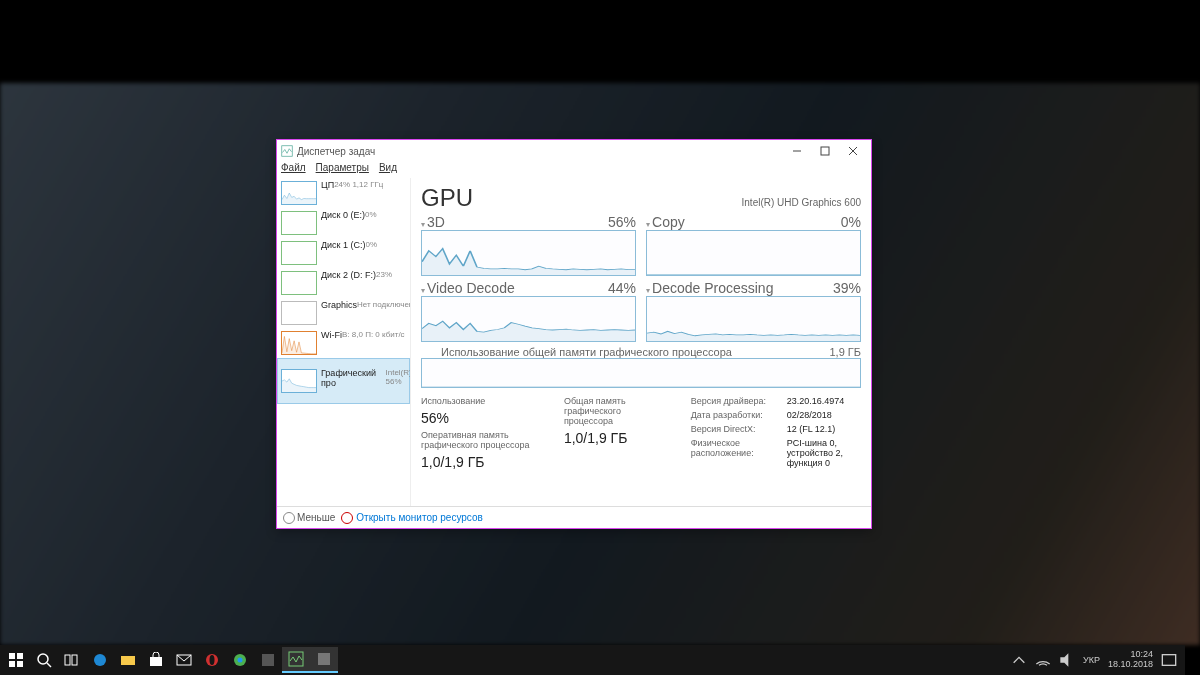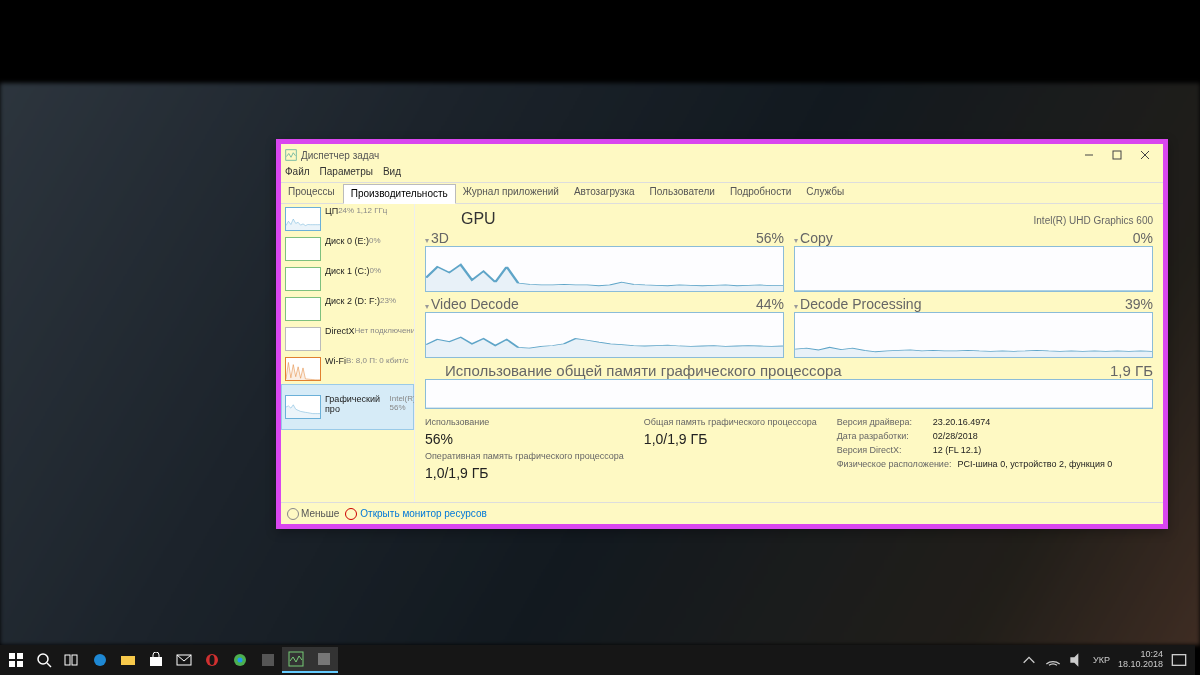--- a/index.html
+++ b/index.html
@@ -1,62 +1,62 @@
 <!DOCTYPE html>
 <html><head>
 <meta charset="utf-8">
 <style>
   * { margin: 0; padding: 0; box-sizing: border-box; font-family: "Segoe UI", Tahoma, sans-serif; }
   body { width: 1200px; height: 675px; background: #000; overflow: hidden; position: relative; }
   .desktop { position: absolute; top: 83px; left: 0; right: 0; bottom: 30px; background: linear-gradient(120deg,#4a5866 0%,#2e3a47 30%,#1e2a34 55%,#37322a 85%,#684a3a 100%); filter: blur(2px) brightness(.6); }
-  .window { position: absolute; left: 276px; top: 139px; width: 892px; height: 390px; background: #fef9c3; border: 5px solid #d946ef; box-shadow: 0 3px 10px rgba(0,0,0,.3); display: flex; flex-direction: column; }
+  .window { position: absolute; left: 276px; top: 139px; width: 596px; height: 390px; background: #ffffff; border: 1px solid #d946ef; box-shadow: 0 3px 10px rgba(0,0,0,.3); display: flex; flex-direction: column; }
   .titlebar { height: 22px; display: flex; align-items: center; padding: 0 4px; }
   .titlebar .app-icon { width: 12px; height: 12px; margin-right: 4px; }
   .titlebar .title { font-size: 10px; color: #555; flex: 1; }
   .titlebar .win-btn { width: 28px; height: 18px; display: flex; align-items: center; justify-content: center; }
   .titlebar .win-btn svg { stroke: #444; fill: none; }
   .menubar { height: 16px; display: flex; padding: 0 4px; gap: 10px; font-size: 10px; color: #333; }
-  .menubar span { cursor: default; }
+  .menubar span { cursor: default; text-decoration: underline; }
   .tabs { height: 22px; border-top: 1px solid #ddd; border-bottom: 1px solid #ddd; display: flex; font-size: 10px; color: #555; }
   .tabs .tab { padding: 3px 7px; cursor: default; border-right: 1px solid transparent; }
   .tabs .tab.selected { background: #fff; border: 1px solid #bbb; border-bottom: 1px solid #fff; position: relative; top: 1px; color: #000; }
   .body { flex: 1; display: flex; min-height: 0; }
   .sidebar { width: 134px; border-right: 1px solid #eee; overflow: hidden; }
   .side-item { display: flex; padding: 3px 4px; gap: 4px; cursor: default; }
   .side-item.selected { background: #d6ebf7; border: 1px solid #9acae8; padding: 10px 3px; }
   .side-thumb { width: 36px; height: 24px; border: 1px solid #999; background: #fff; flex-shrink: 0; position: relative; overflow: hidden; }
   .side-thumb svg { width: 100%; height: 100%; display: block; }
   .side-labels { display: flex; flex-direction: row; justify-content: center; font-size: 9px; line-height: 1.1; }
   .side-labels .l1 { color: #222; }
   .side-labels .l2 { color: #888; font-size: 8px; white-space: nowrap; overflow: hidden; }
   .main { flex: 1; padding: 6px 10px; display: flex; flex-direction: column; min-height: 0; }
   .main-head { display: flex; justify-content: space-between; align-items: baseline; }
-  .main-head h1 { font-size: 16px; font-weight: 400; color: #333; margin-left: 36px; }
+  .main-head h1 { font-size: 24px; font-weight: 400; color: #333; }
   .main-head .dev { font-size: 10px; color: #666; }
   .charts-grid { display: grid; grid-template-columns: 1fr 1fr; gap: 4px 10px; margin-top: 2px; }
   .chart-cell { display: flex; flex-direction: column; }
   .chart-label { display: flex; justify-content: space-between; font-size: 14px; color: #666; }
   .chart-label .dd::before { content: "▾"; font-size: 8px; margin-right: 2px; color: #999; }
   .chart-box { height: 46px; border: 1px solid #8bbcd8; background: #fdfdff; position: relative; }
   .chart-box.full { height: 30px; }
   .chart-box svg { width: 100%; height: 100%; display: block; }
   .shared { margin-top: 4px; }
-  .shared .chart-label { font-size: 15px; padding-left: 20px; }
+  .shared .chart-label { font-size: 11px; padding-left: 20px; }
   .stats { display: flex; margin-top: 8px; gap: 20px; font-size: 9px; color: #666; }
   .stats .col { display: flex; flex-direction: column; gap: 4px; }
   .stats .big { font-size: 14px; color: #222; }
   .stats .pair { display: flex; gap: 6px; }
   .stats .pair .k { min-width: 90px; }
   .stats .pair .v { color: #222; }
   .footer { height: 22px; border-top: 1px solid #ddd; display: flex; align-items: center; padding: 0 6px; gap: 6px; font-size: 10px; }
   .footer .less { color: #555; display: flex; align-items: center; gap: 2px; }
   .footer .less::before { content: ""; width: 10px; height: 10px; border: 1px solid #888; border-radius: 50%; display: inline-block; }
   .footer .link { color: #0078d7; display: flex; align-items: center; gap: 3px; }
   .footer .link::before { content: ""; width: 10px; height: 10px; border: 1px solid #c00; border-radius: 50%; }
-  .taskbar { position: absolute; left: 0; right: 5px; bottom: 0; height: 30px; background: #161616; display: flex; align-items: center; padding: 0 2px; }
+  .taskbar { position: absolute; left: 0; right: 15px; bottom: 0; height: 30px; background: #161616; display: flex; align-items: center; padding: 0 2px; }
   .taskbar .tb-btn { width: 28px; height: 26px; display: flex; align-items: center; justify-content: center; }
   .taskbar .tb-btn.active { background: #333; border-bottom: 2px solid #6cf; }
   .taskbar svg { width: 16px; height: 16px; }
   .taskbar .spacer { flex: 1; }
   .tray { display: flex; align-items: center; gap: 8px; color: #ccc; font-size: 9px; padding-right: 6px; }
   .tray-icon { width: 12px; height: 12px; }
   .tray .clock { text-align: right; line-height: 1.1; }
 </style>
 </head>
 <body>
@@ -87,29 +87,20 @@
         </svg>
       </div>
   </div>
 
   <div class="menubar">
     <span>Файл</span>
     <span>Параметры</span>
     <span>Вид</span>
   </div>
 
-  <div class="tabs">
-    <div class="tab">Процессы</div>
-    <div class="tab selected">Производительность</div>
-    <div class="tab">Журнал приложений</div>
-    <div class="tab">Автозагрузка</div>
-    <div class="tab">Пользователи</div>
-    <div class="tab">Подробности</div>
-    <div class="tab">Службы</div>
-  </div>
 
   <div class="body">
     <div class="sidebar" id="sidebar">
         <div class="side-item">
           <div class="side-thumb" style="border-color:#6bb0d8">
             <svg viewBox="0 0 100 24" preserveAspectRatio="none">
               <polyline points="0,24 0.0,19.2 7.1,14.4 14.3,18.0 21.4,12.0 28.6,16.8 35.7,15.6 42.9,18.7 50.0,17.3 57.1,19.2 64.3,18.0 71.4,18.2 78.6,18.2 85.7,18.2 92.9,18.2 100.0,18.2 100,24" fill="#6bb0d822" stroke="none"></polyline>
               <polyline points="0.0,19.2 7.1,14.4 14.3,18.0 21.4,12.0 28.6,16.8 35.7,15.6 42.9,18.7 50.0,17.3 57.1,19.2 64.3,18.0 71.4,18.2 78.6,18.2 85.7,18.2 92.9,18.2 100.0,18.2" fill="none" stroke="#6bb0d8" stroke-width="0.8"></polyline>
             </svg>
           </div>
@@ -151,21 +142,21 @@
             <span class="l2">23%</span>
           </div>
         </div>
         <div class="side-item">
           <div class="side-thumb" style="border-color:#bbb">
             <svg viewBox="0 0 36 24">
               <rect x="0" y="0" width="36" height="24" fill="#fff"></rect>
             </svg>
           </div>
           <div class="side-labels">
-            <span class="l1">DirectX</span>
+            <span class="l1">Graphics</span>
             <span class="l2">Нет подключения</span>
           </div>
         </div>
         <div class="side-item">
           <div class="side-thumb" style="border-color:#e08030">
             <svg viewBox="0 0 100 24" preserveAspectRatio="none">
               <polyline points="0,24 0.0,22.8 7.1,4.8 14.3,21.6 21.4,7.2 28.6,20.4 35.7,9.6 42.9,22.1 50.0,10.8 57.1,22.8 64.3,23.0 71.4,23.3 78.6,23.5 85.7,23.8 92.9,23.8 100.0,23.8 100,24" fill="#e0803022" stroke="none"></polyline>
               <polyline points="0.0,22.8 7.1,4.8 14.3,21.6 21.4,7.2 28.6,20.4 35.7,9.6 42.9,22.1 50.0,10.8 57.1,22.8 64.3,23.0 71.4,23.3 78.6,23.5 85.7,23.8 92.9,23.8 100.0,23.8" fill="none" stroke="#e08030" stroke-width="0.8"></polyline>
             </svg>
           </div>

